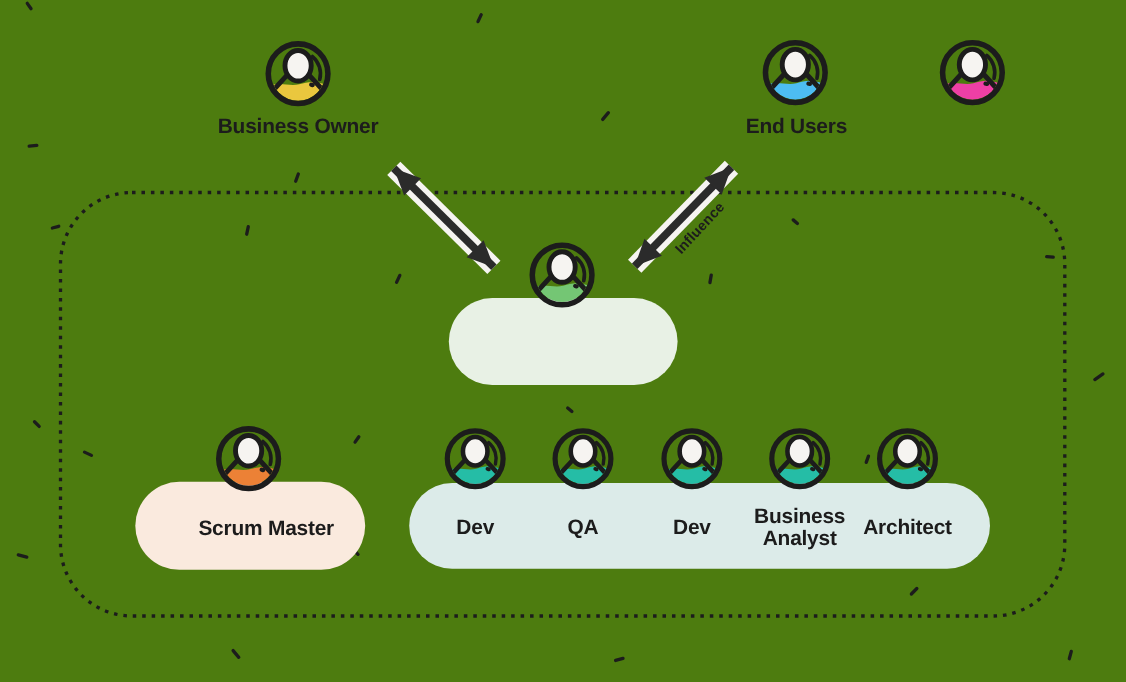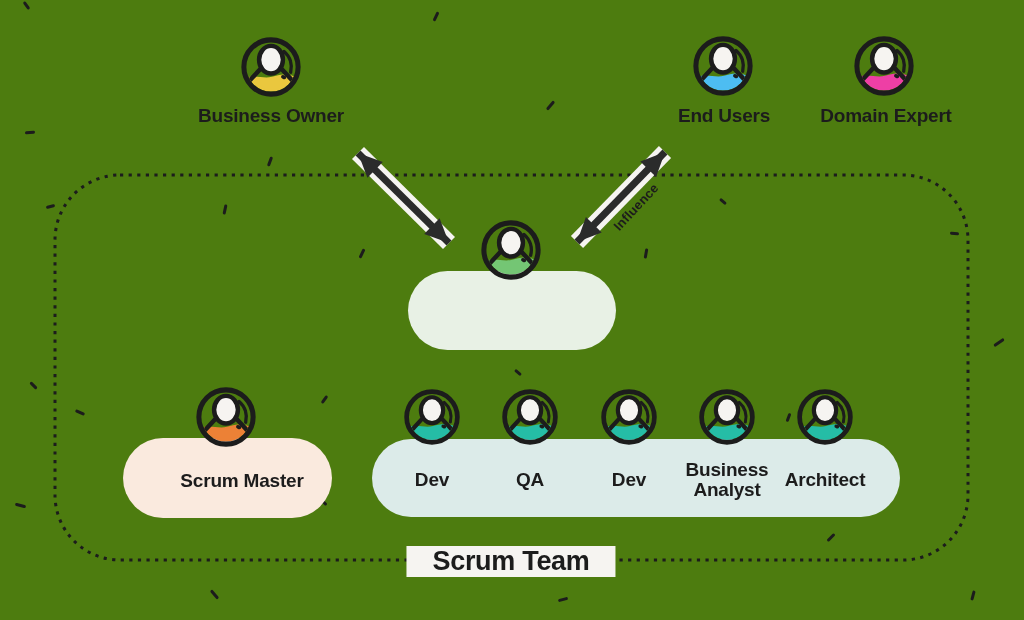--- a/index.html
+++ b/index.html
@@ -116,21 +116,20 @@
         <use href="#avatar-symbol"></use>
       </svg>
   </div>
   <div class="role-label" style="left:724px;top:106px">End Users</div>
 
   <div class="figure" style="left: 853px; top: 35px; --shirt: #ee3fa5;">
     <svg width="62" height="62">
         <use href="#avatar-symbol"></use>
       </svg>
   </div>
-  <div class="role-label" style="left:886px;top:106px">Domain Expert</div>
 
   <div class="figure" style="left: 480px; top: 219px; --shirt: #74c674;">
     <svg width="62" height="62">
         <use href="#avatar-symbol"></use>
       </svg>
   </div>
 
   <div class="influence-label">Influence</div>
 
   <div class="figure" style="left: 195px; top: 386px; --shirt: #ec8136;">
@@ -168,15 +167,14 @@
   </div>
   <div class="role-label wrap" style="left:727px;top:460px">Business Analyst</div>
 
   <div class="figure" style="left: 796px; top: 388px; --shirt: #25bda6;">
     <svg width="58" height="58">
         <use href="#avatar-symbol"></use>
       </svg>
   </div>
   <div class="role-label" style="left:825px;top:470px">Architect</div>
 
-  <div class="team-caption">Scrum Team</div>
 
 </div>
 
 </body></html>

